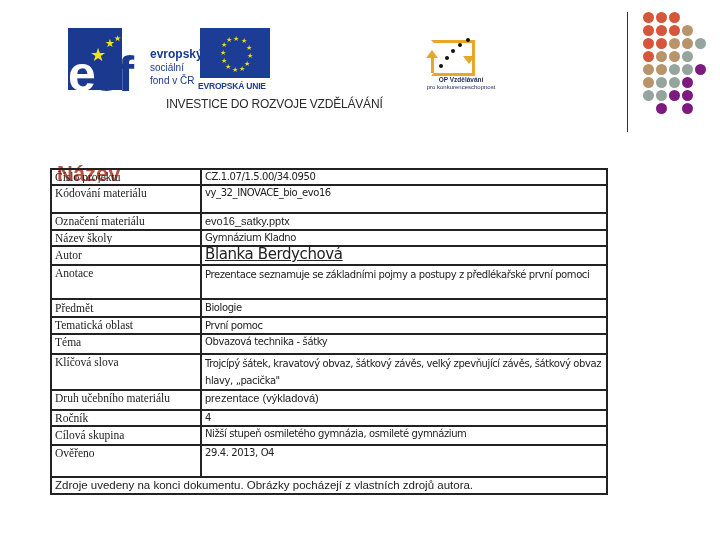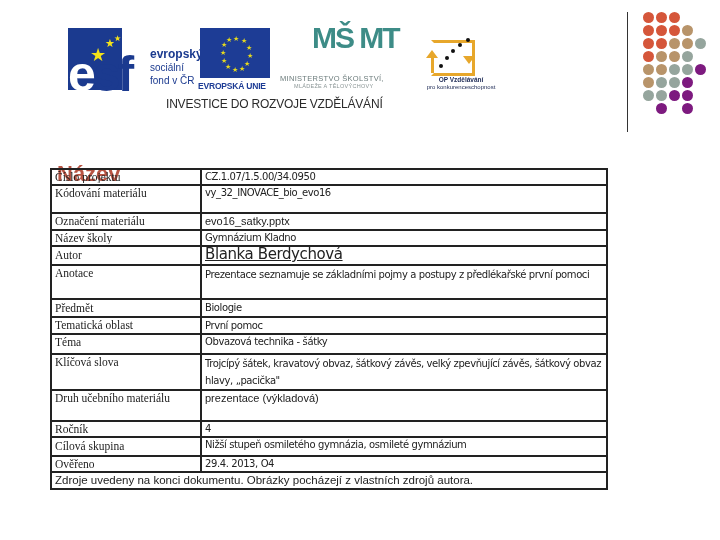--- a/index.html
+++ b/index.html
@@ -85,25 +85,20 @@
         <span style="left:5px;top:28px;">★</span>
         <span style="left:1px;top:22px;">★</span>
         <span style="left:0;top:14px;">★</span>
         <span style="left:1px;top:6px;">★</span>
         <span style="left:6px;top:1px;">★</span>
       </div>
     </div>
     <div class="eu-label">EVROPSKÁ UNIE</div>
   </div>
 
-  <div class="msmt">
-    <div class="msmt-mark">MŠ MT</div>
-    <div class="msmt-l1">MINISTERSTVO ŠKOLSTVÍ,</div>
-    <div class="msmt-l2">MLÁDEŽE A TĚLOVÝCHOVY</div>
-  </div>
 
   <div class="op">
     <div class="op-frame"></div>
     <div class="op-frame-l"></div>
     <div class="op-arrow-r"></div>
     <div class="op-arrow-l"></div>
     <div class="op-dots">
       <span style="left:2px;top:30px;"></span>
       <span style="left:8px;top:22px;"></span>
       <span style="left:14px;top:15px;"></span>
@@ -197,33 +192,33 @@
       <td class="v" style="line-height:15px">První pomoc</td>
     </tr>
     <tr style="height:20px">
       <td class="k">Téma</td>
       <td class="v" style="line-height:14px">Obvazová technika - šátky</td>
     </tr>
     <tr style="height:36px">
       <td class="k">Klíčová slova</td>
       <td class="v">Trojcípý šátek, kravatový obvaz, šátkový závěs, velký zpevňující závěs, šátkový obvaz hlavy, „pacička"</td>
     </tr>
-    <tr style="height:31px">
+    <tr style="height:20px">
       <td class="k">Druh učebního materiálu</td>
       <td class="v big" style="line-height:14px">prezentace (výkladová)</td>
     </tr>
     <tr style="height:16px">
       <td class="k">Ročník</td>
       <td class="v" style="line-height:14px">4</td>
     </tr>
     <tr style="height:17px">
       <td class="k" style="line-height:17px">Cílová skupina</td>
       <td class="v" style="line-height:14px">Nižší stupeň osmiletého gymnázia, osmileté gymnázium</td>
     </tr>
-    <tr style="height:16px">
+    <tr style="height:32px">
       <td class="k">Ověřeno</td>
       <td class="v" style="line-height:14px">29.4. 2013, O4</td>
     </tr>
     <tr style="height:17px">
       <td class="foot" colspan="2">Zdroje uvedeny na konci dokumentu. Obrázky pocházejí z vlastních zdrojů autora.</td>
     </tr>
   </tbody>
 </table>
 
 </body></html>

